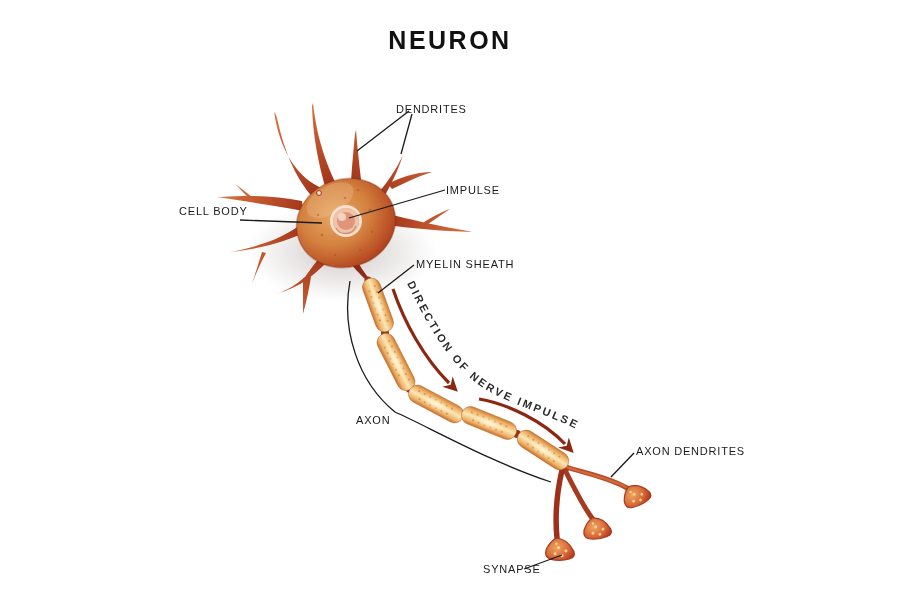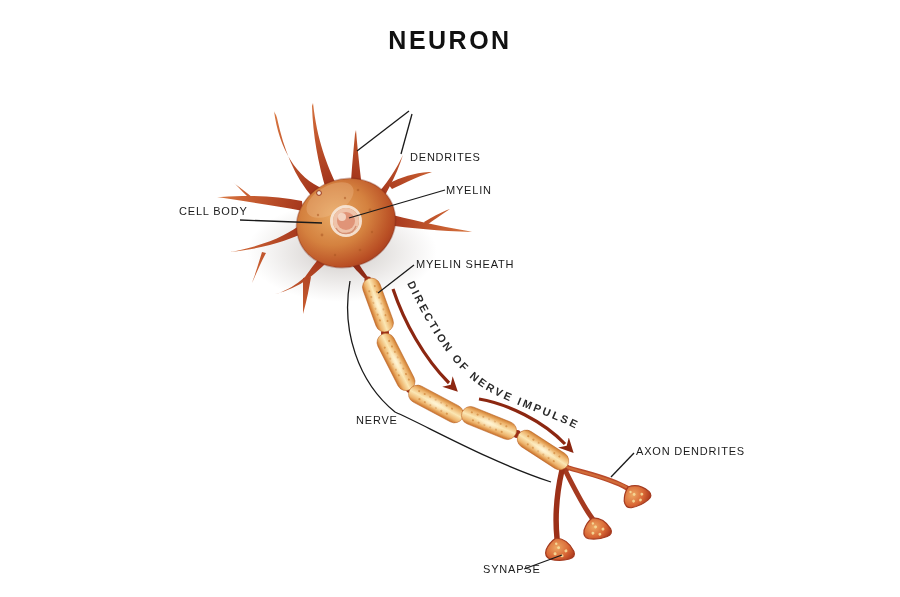--- a/index.html
+++ b/index.html
@@ -9,21 +9,21 @@
   }
   .stage{position:absolute;left:0;top:0;width:900px;height:597px;}
   .title{
     position:absolute;left:50%;top:26px;transform:translateX(-50%);
     font-size:25px;font-weight:bold;letter-spacing:2.5px;color:#111111;white-space:nowrap;
   }
   .lbl{
     position:absolute;font-size:11px;letter-spacing:.8px;color:#1b1b1b;white-space:nowrap;
     font-weight:500;
   }
-  #lbl-dendrites{left:410px;top:103px;margin-top:48px;}
+  #lbl-dendrites{left:396px;top:103px;}
   #lbl-nucleus{left:446px;top:184px;}
   #lbl-cellbody{left:179px;top:205px;}
   #lbl-myelin{left:416px;top:258px;}
   #lbl-axon{left:356px;top:414px;}
   #lbl-terminals{left:636px;top:445px;}
   #lbl-synapse{left:483px;top:563px;}
   svg{position:absolute;left:0;top:0;}
 </style>
 </head>
 <body>
@@ -214,20 +214,20 @@
       <path d="M240,220 L322,223"></path>
       <path d="M414,265 L378,293"></path>
       <path d="M350,281 C341,330 358,382 395,412 C425,425 490,462 551,482"></path>
       <path d="M634,453 L611,477"></path>
       <path d="M524,569 L562,555"></path>
     </g>
   </svg>
 
   <div class="title">NEURON</div>
   <div class="lbl" id="lbl-dendrites">DENDRITES</div>
-  <div class="lbl" id="lbl-nucleus">MYELIN</div>
+  <div class="lbl" id="lbl-nucleus">IMPULSE</div>
   <div class="lbl" id="lbl-cellbody">CELL BODY</div>
   <div class="lbl" id="lbl-myelin">MYELIN SHEATH</div>
-  <div class="lbl" id="lbl-axon">NERVE</div>
+  <div class="lbl" id="lbl-axon">AXON</div>
   <div class="lbl" id="lbl-terminals">AXON DENDRITES</div>
   <div class="lbl" id="lbl-synapse">SYNAPSE</div>
 
 </div>
 
 </body></html>

